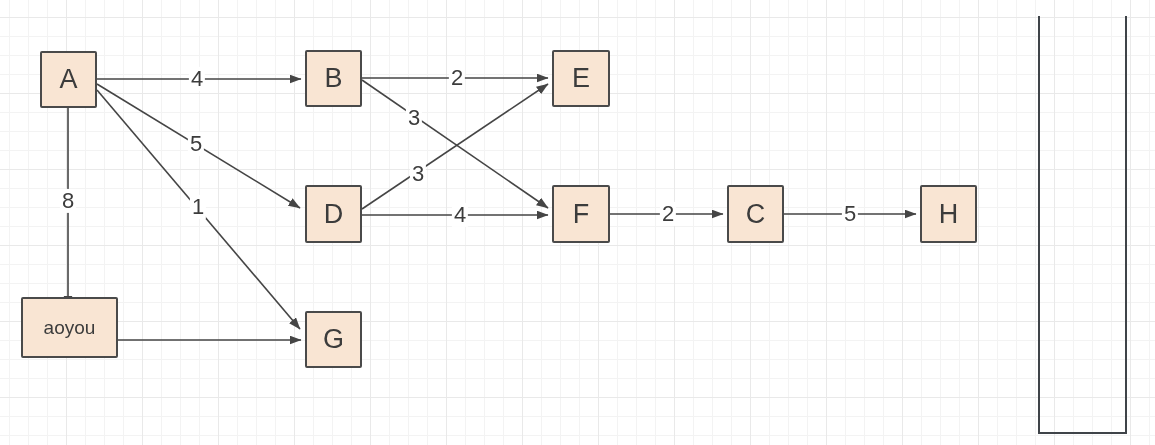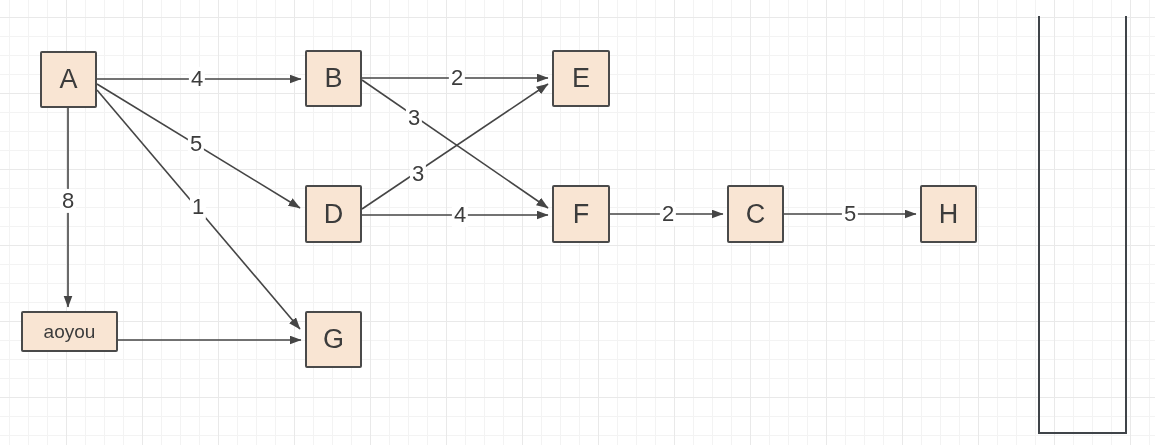--- a/index.html
+++ b/index.html
@@ -85,21 +85,21 @@
       </div>
       <div class="node" style="left: 552px; top: 185px; width: 58px; height: 58px; background-color: rgb(249, 229, 211); border-color: rgb(74, 74, 74);">
         <span class="node-label" style="font-size: 27px; color: rgb(60, 60, 60);">F</span>
       </div>
       <div class="node" style="left: 727px; top: 185px; width: 57px; height: 58px; background-color: rgb(249, 229, 211); border-color: rgb(74, 74, 74);">
         <span class="node-label" style="font-size: 27px; color: rgb(60, 60, 60);">C</span>
       </div>
       <div class="node" style="left: 920px; top: 185px; width: 57px; height: 58px; background-color: rgb(249, 229, 211); border-color: rgb(74, 74, 74);">
         <span class="node-label" style="font-size: 27px; color: rgb(60, 60, 60);">H</span>
       </div>
-      <div class="node" style="left: 21px; top: 311px; width: 97px; height: 41px; background-color: rgb(249, 229, 211); border-color: rgb(74, 74, 74);">
+      <div class="node" style="left: 21px; top: 297px; width: 97px; height: 61px; background-color: rgb(249, 229, 211); border-color: rgb(74, 74, 74);">
         <span class="node-label" style="font-size: 19px; color: rgb(60, 60, 60);">aoyou</span>
       </div>
       <div class="node" style="left: 305px; top: 311px; width: 57px; height: 57px; background-color: rgb(249, 229, 211); border-color: rgb(74, 74, 74);">
         <span class="node-label" style="font-size: 27px; color: rgb(60, 60, 60);">G</span>
       </div>
     </div>
   <div id="labels-layer">
       <div class="edge-label" style="left: 197px; top: 79px; font-size: 22px; color: rgb(60, 60, 60); background-color: rgb(255, 255, 255);">4</div>
       <div class="edge-label" style="left: 196px; top: 144px; font-size: 22px; color: rgb(60, 60, 60); background-color: rgb(255, 255, 255);">5</div>
       <div class="edge-label" style="left: 198px; top: 207px; font-size: 22px; color: rgb(60, 60, 60); background-color: rgb(255, 255, 255);">1</div>

